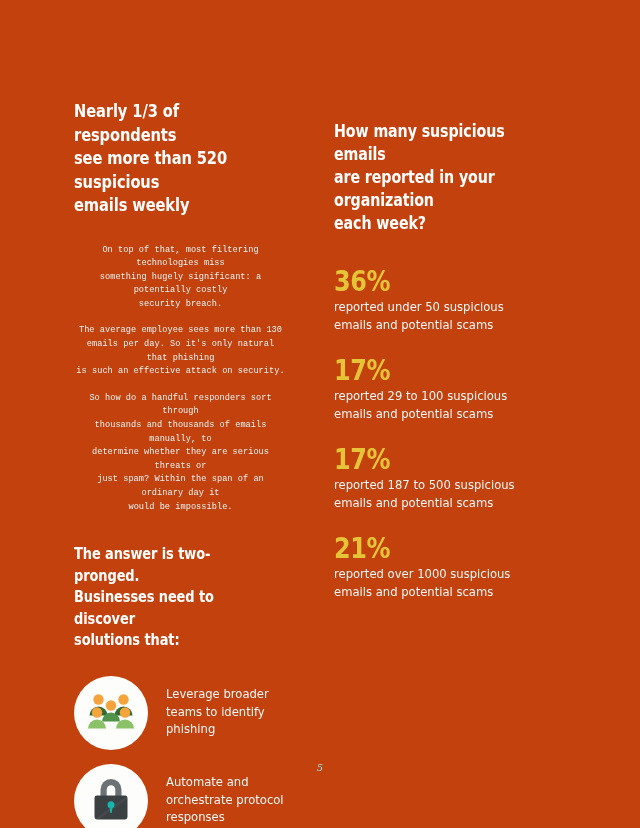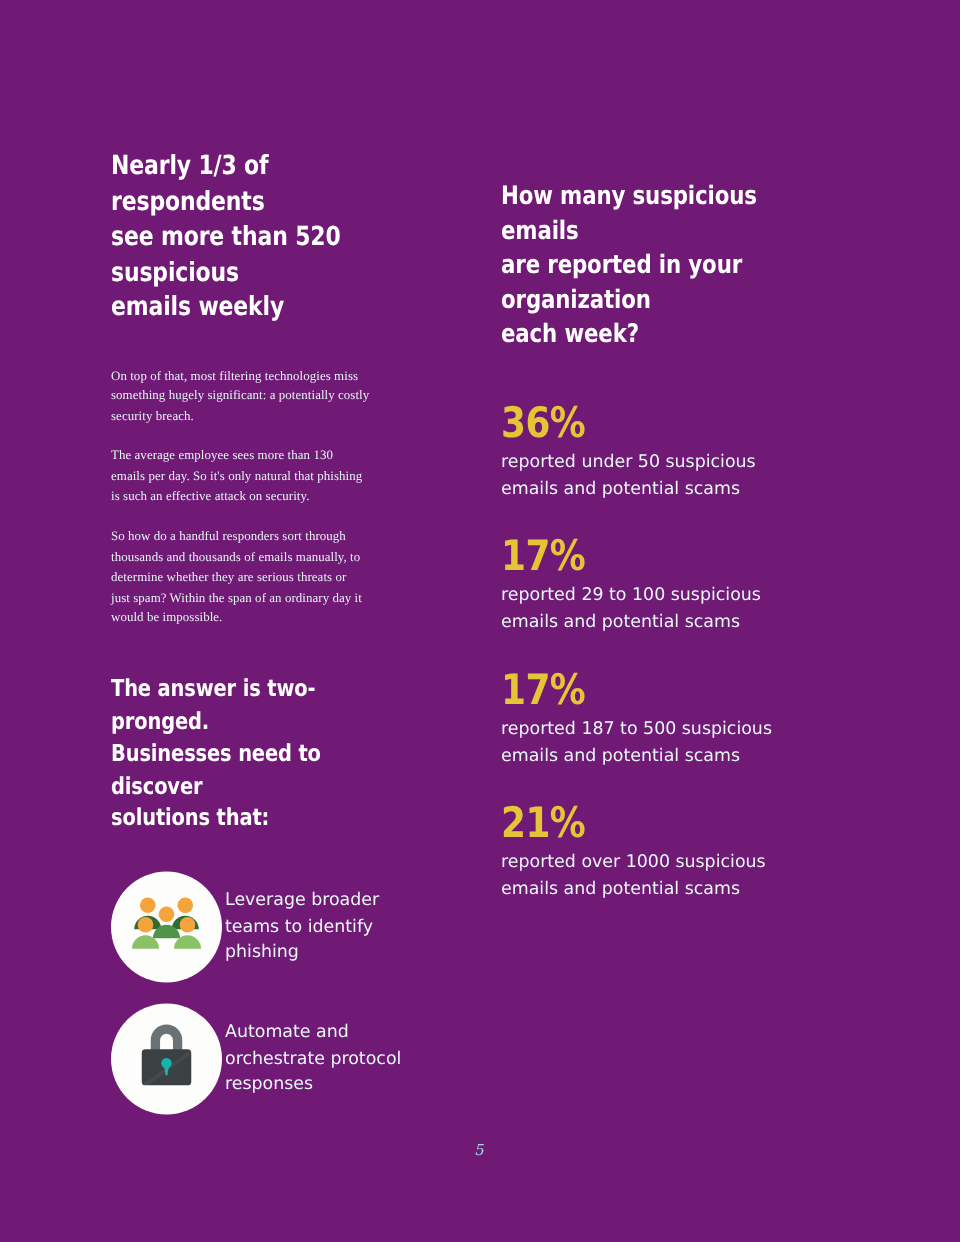--- a/index.html
+++ b/index.html
@@ -11,21 +11,21 @@
     height: 828px;
     background: #0b97a2;
     font-family: "Liberation Sans", sans-serif;
     overflow: hidden;
     position: relative;
   }
 
   .page {
     position: absolute;
     inset: 0;
-    background: #701a75;
+    background: #c2410c;
   }
 
   .columns {
     position: absolute;
     left: 0;
     top: 0;
     width: 640px;
     height: 828px;
   }
 
@@ -58,49 +58,50 @@
     white-space: pre-line;
   }
 
   .headline.right {
     font-size: 17px;
     line-height: 23px;
   }
 
   
   .body-para {
-    font-family: Liberation Serif, serif;
+    font-family: Liberation Mono, monospace;
     font-size: 8.6px;
     line-height: 13.6px;
     color: #e4f4f5;
     margin: 0 0 13px 0;
     width: 213px;
     white-space: pre-line;
     letter-spacing: 0.05px;
+    text-align: center;
   }
 
   .body-block {
     margin-top: 26px;
   }
 
   
   .headline-2 {
     margin-top: 30px;
     font-size: 15.5px;
     line-height: 21.5px;
   }
 
   
   .icon-rows {
     margin-top: 24px;
   }
   .icon-row {
     display: flex;
     align-items: center;
-    gap: 2px;
+    gap: 18px;
     margin-bottom: 14px;
   }
   .icon-circle {
     flex: 0 0 auto;
     width: 74px;
     height: 74px;
     border-radius: 50%;
     background: #fdfdfb;
     display: flex;
     align-items: center;

